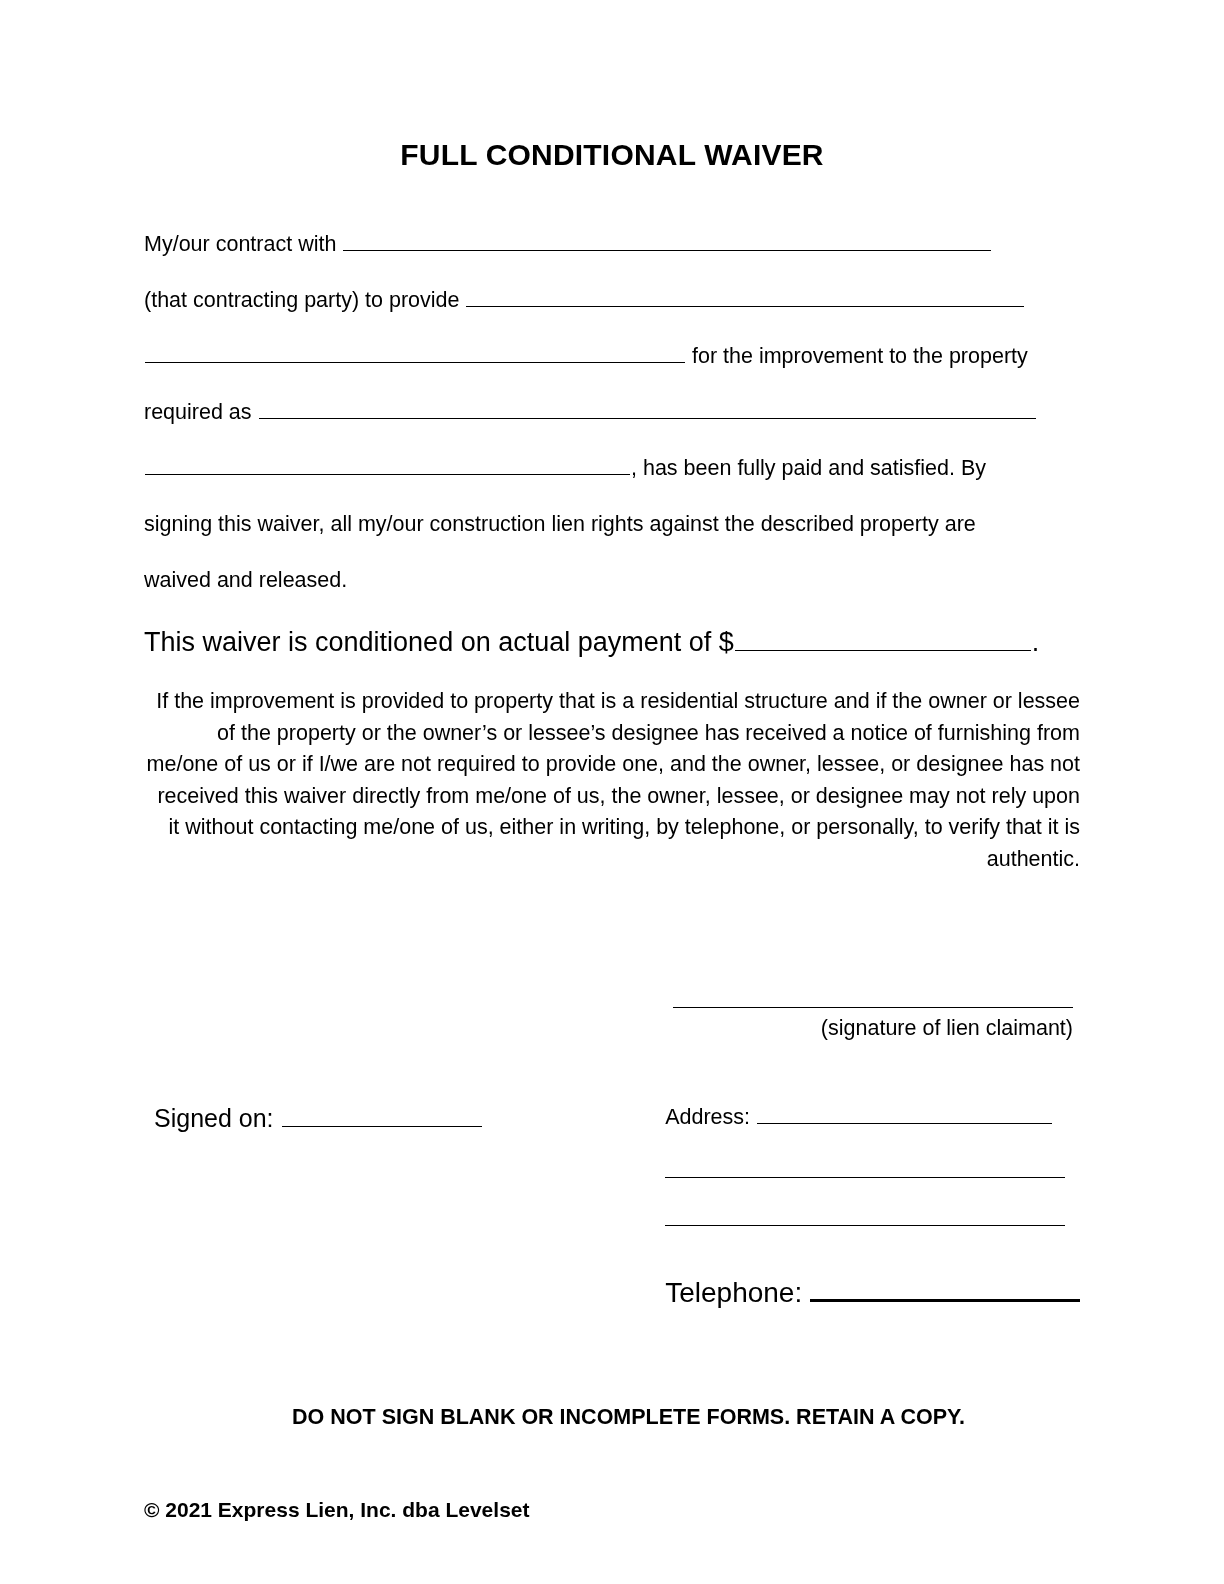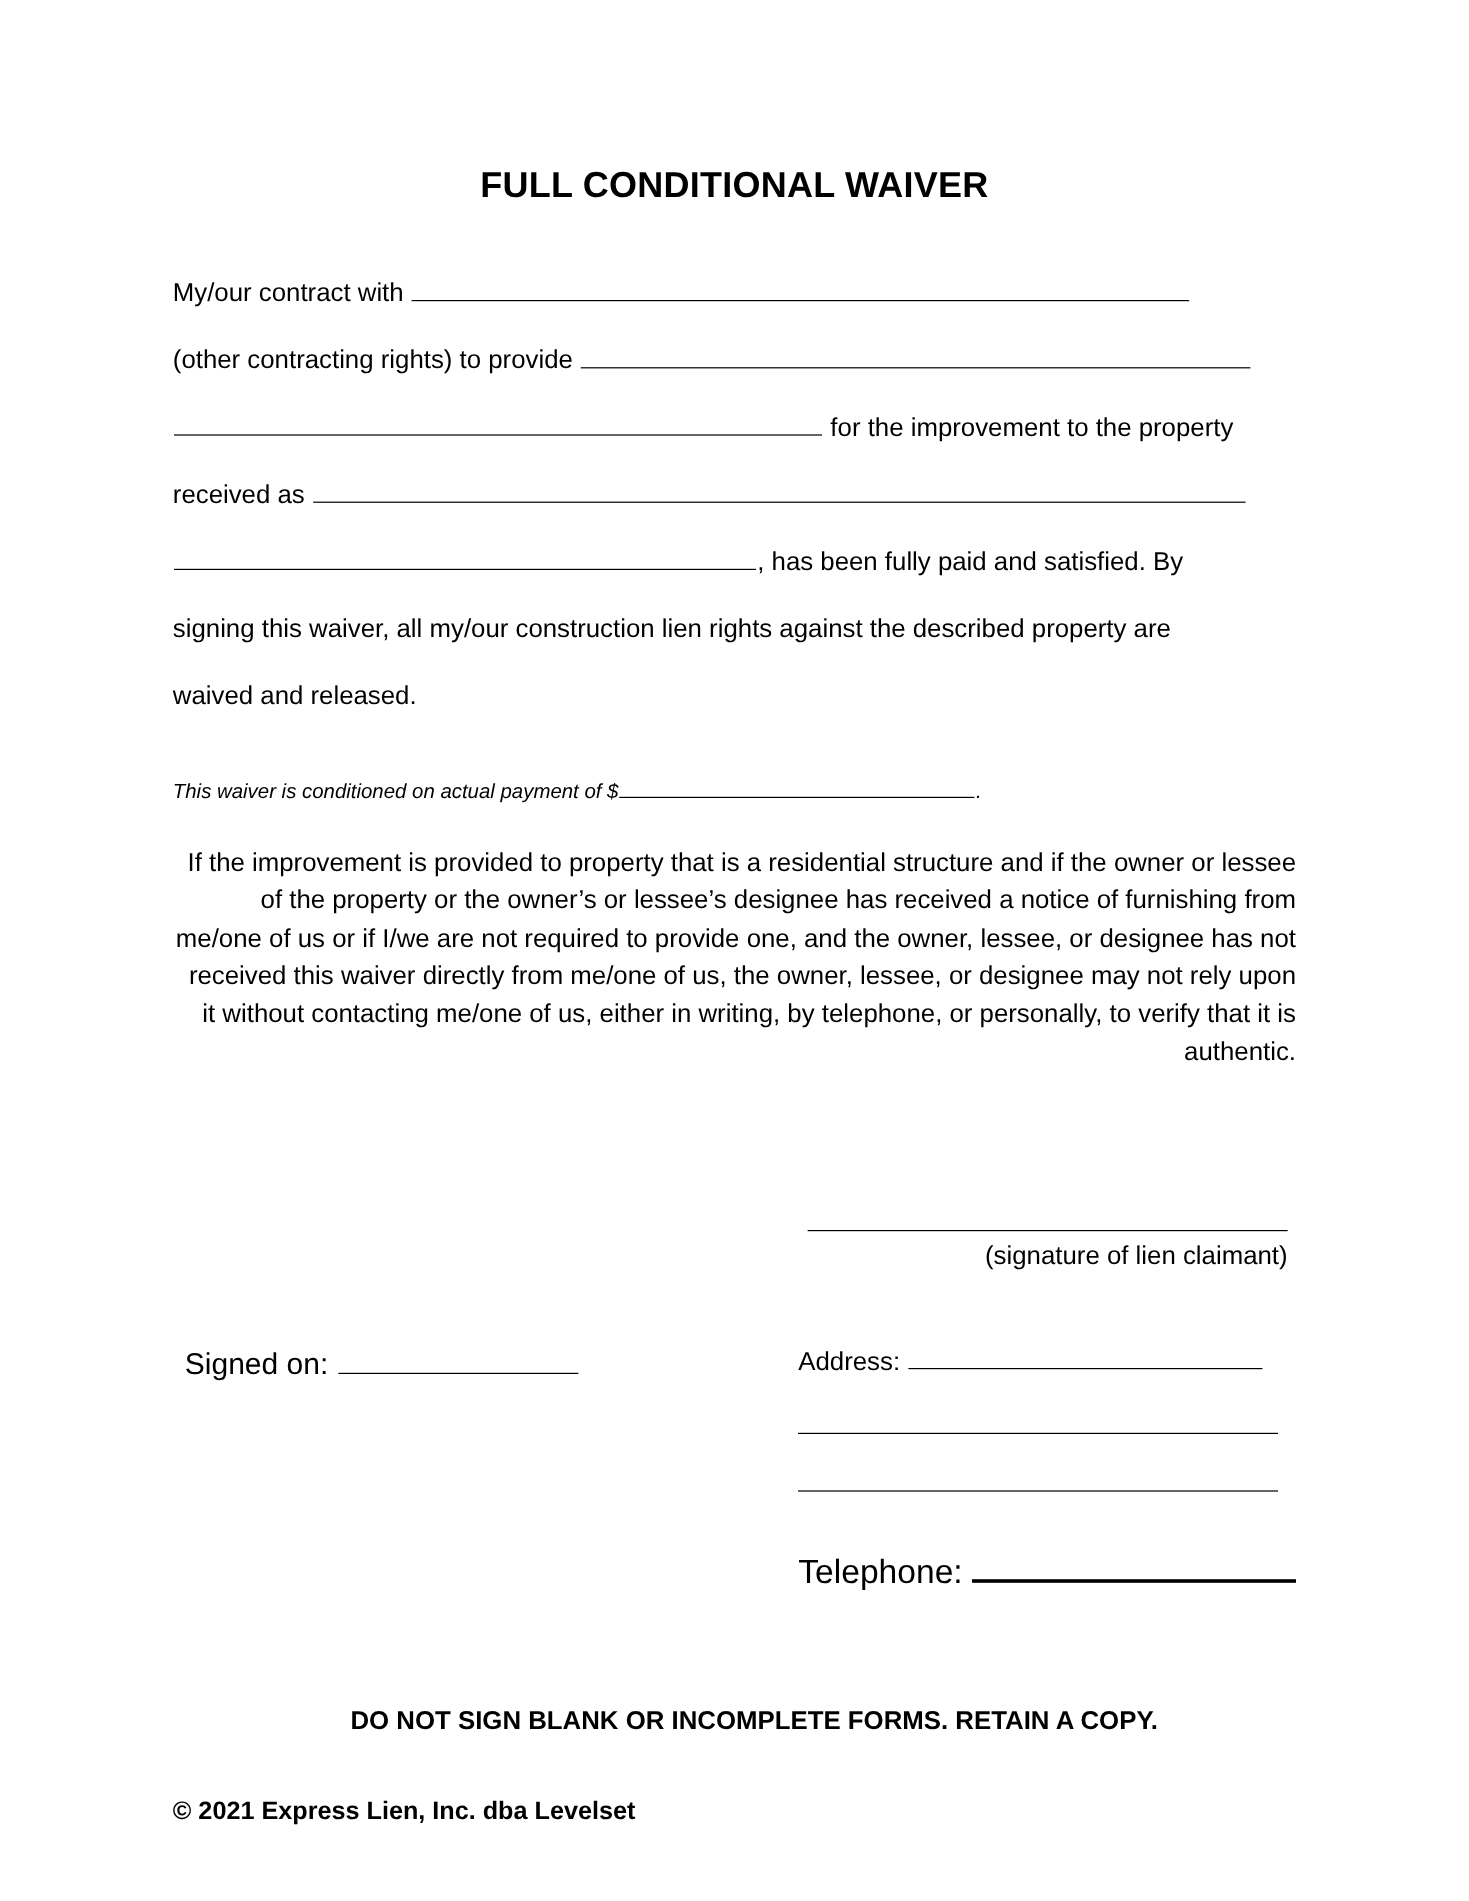--- a/index.html
+++ b/index.html
@@ -53,25 +53,24 @@
   .b-described2 { width: 485px; }
   .b-amount { width: 296px; }
 
   .para {
     font-size: 21.5px;
     line-height: 31.5px;
     margin-top: 28px;
     text-align: right;
   }
   .payment-line {
-    font-size: 17px;
+    font-size: 27px;
     line-height: 31.5px;
-    margin-top: 36px;
+    margin-top: 17px;
     white-space: nowrap;
-    font-style: italic;
   }
 
   .sig-area {
     margin-top: 132px;
     padding: 0 144px 0 144px;
     position: relative;
   }
   .sig-right {
     margin-left: 529px;
     width: 400px;
@@ -146,29 +145,29 @@
 
   <h1 class="doc-title">FULL CONDITIONAL WAIVER</h1>
 
   <div class="body-block">
 
     <div class="spaced-line">
       <span>My/our contract with </span><span class="blank b-contract"></span>
     </div>
 
     <div class="spaced-line">
-      <span>(other contracting rights) to provide </span><span class="blank b-provide"></span>
+      <span>(that contracting party) to provide </span><span class="blank b-provide"></span>
     </div>
 
     <div class="spaced-line">
       <span class="blank b-provide2"></span><span> for the improvement to the property</span>
     </div>
 
     <div class="spaced-line">
-      <span>received as </span><span class="blank b-described"></span>
+      <span>required as </span><span class="blank b-described"></span>
     </div>
 
     <div class="spaced-line">
       <span class="blank b-described2"></span><span>, has been fully paid and satisfied. By</span>
     </div>
 
     <div class="spaced-line">signing this waiver, all my/our construction lien rights against the described property are</div>
 
     <div class="spaced-line">waived and released.</div>
 

